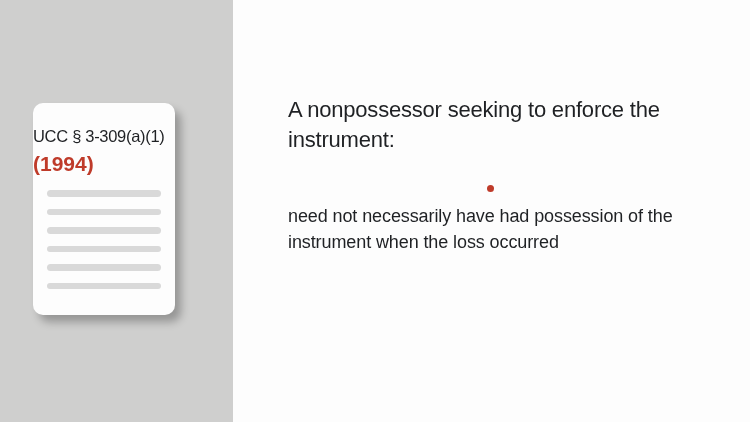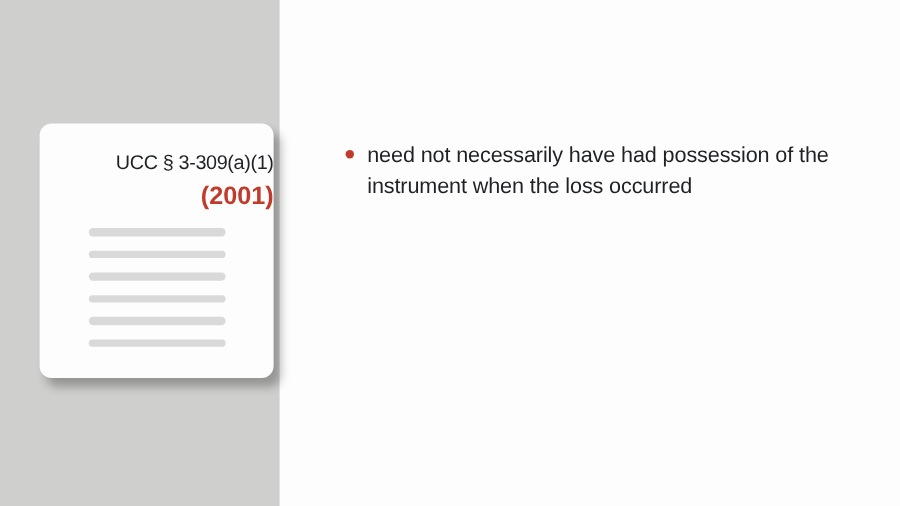--- a/index.html
+++ b/index.html
@@ -26,26 +26,26 @@
     position: relative;
     width: 233px;
     flex: 0 0 233px;
     height: 100%;
     background: var(--panel);
   }
   .doc-card {
     position: absolute;
     left: 33px;
     top: 103px;
-    width: 195px;
+    width: 142px;
     height: 212px;
     background: var(--card-bg);
     border-radius: 10px;
     box-shadow: 6px 7px 8px rgba(0,0,0,0.28);
-    text-align: right;
+    text-align: left;
     padding-top: 22px;
   }
   .doc-card-title {
     font-size: 16.5px;
     letter-spacing: -0.3px;
     color: var(--text);
     line-height: 22px;
   }
   .doc-card-year {
     margin-top: 4px;
@@ -78,24 +78,25 @@
     color: var(--text);
     max-width: 455px;
   }
   .bullet-list {
     list-style: none;
     margin: 21px 0 0 0;
     padding: 0;
   }
   .bullet-item {
     display: flex;
-    align-items: flex-start;
+    align-items: center;
     gap: 11px;
     margin-bottom: 14px;
     max-width: 404px;
+    flex-direction: column;
   }
   .bullet-dot {
     flex: 0 0 auto;
     width: 7px;
     height: 7px;
     border-radius: 50%;
     background: var(--accent);
     margin-top: 9px;
   }
   .bullet-text {
@@ -104,32 +105,33 @@
     letter-spacing: -0.1px;
     color: var(--text);
   }
 </style>
 </head>
 <body>
 
 <div class="left-panel">
   <div class="doc-card">
     <div class="doc-card-title">UCC § 3-309(a)(1)</div>
-    <div class="doc-card-year">(2001)</div>
+    <div class="doc-card-year">(1994)</div>
     <div class="skel-lines">
         <div class="skel-line"></div>
         <div class="skel-line"></div>
         <div class="skel-line"></div>
         <div class="skel-line"></div>
         <div class="skel-line"></div>
         <div class="skel-line"></div>
       </div>
   </div>
 </div>
 
 <div class="main-content">
+  <h1 class="page-title">A nonpossessor seeking to enforce the instrument:</h1>
   <ul class="bullet-list">
     <li class="bullet-item">
       <span class="bullet-dot"></span>
       <span class="bullet-text">need not necessarily have had possession of the instrument when the loss occurred</span>
     </li>
   </ul>
 </div>
 
 </body></html>

